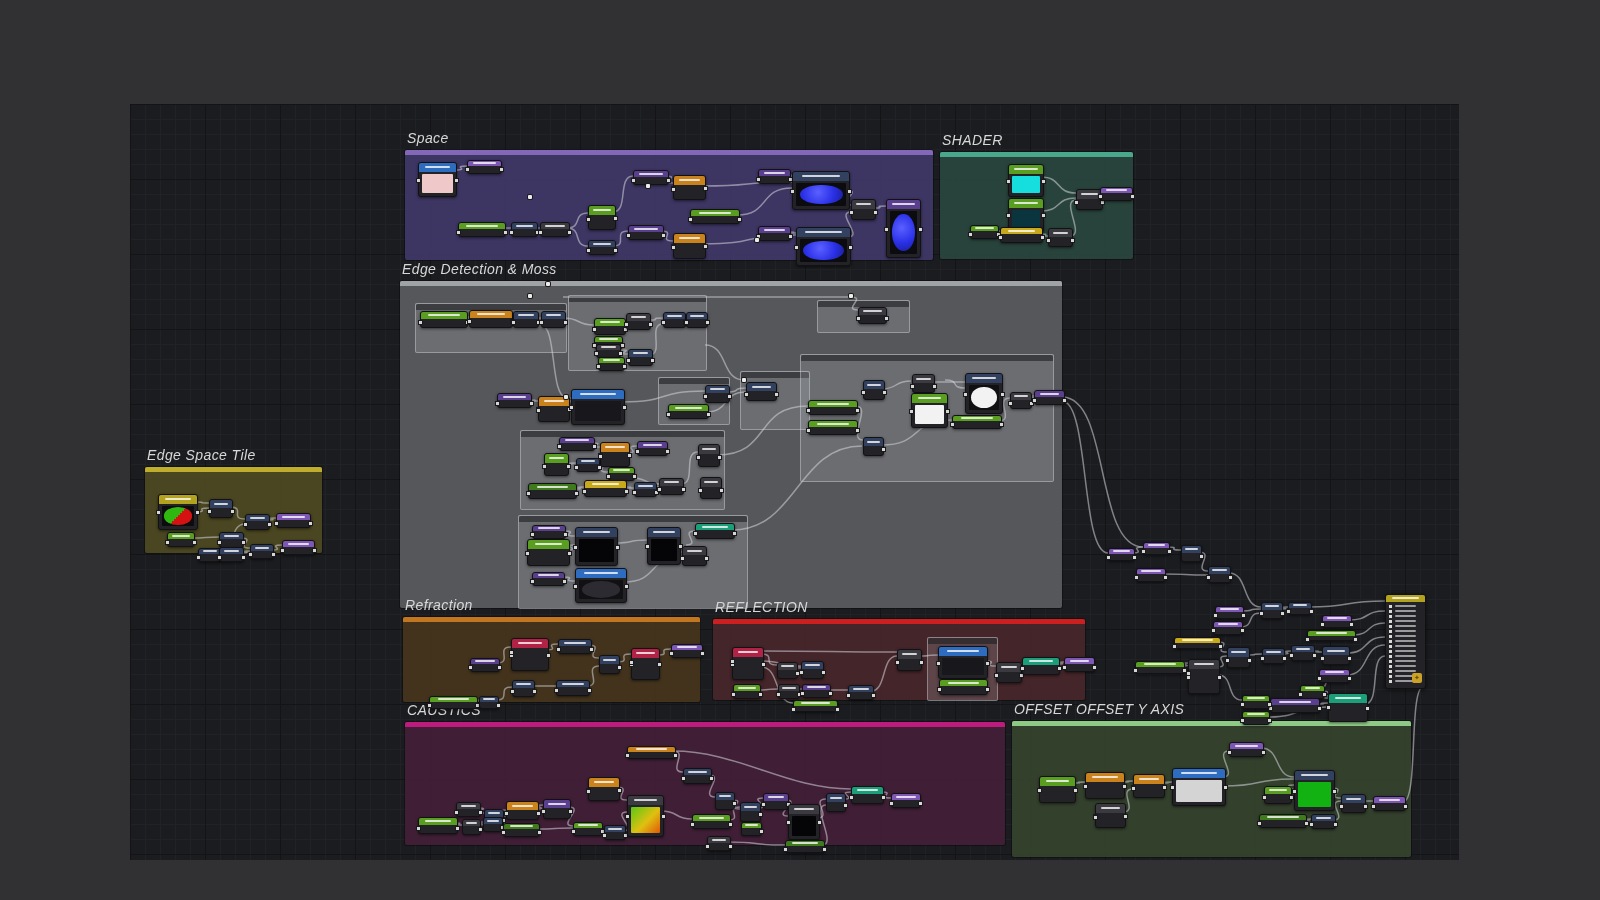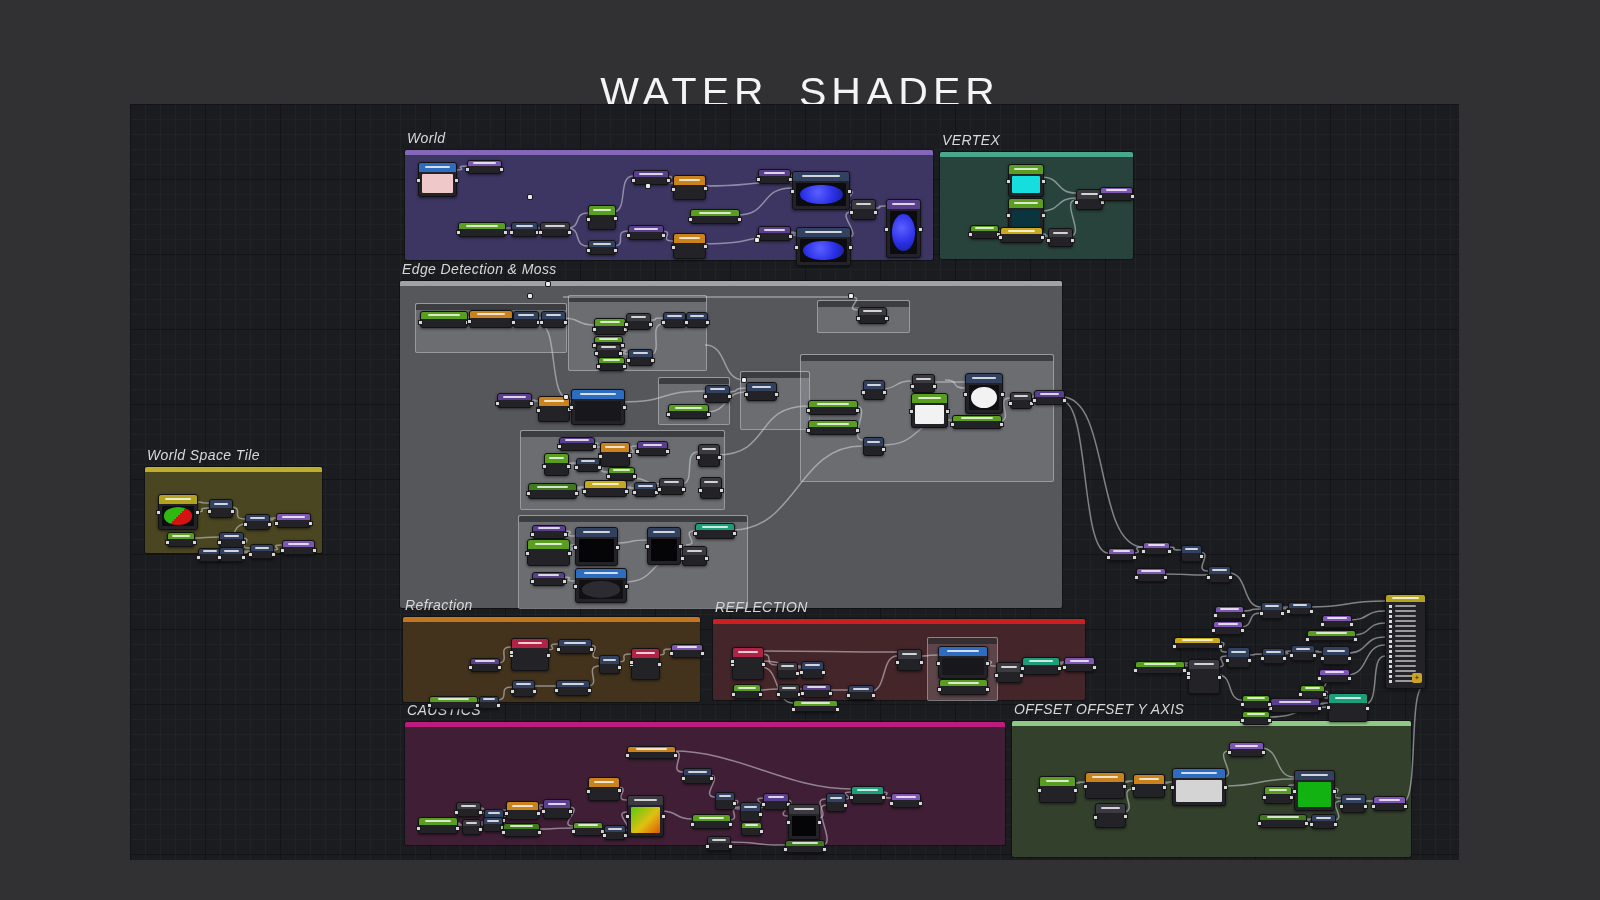--- a/index.html
+++ b/index.html
@@ -37,21 +37,20 @@
           border-radius:3px;box-shadow:0 1px 4px rgba(0,0,0,.6);}
   .mrow-sq{position:absolute;width:3px;height:3px;background:#d9d9d9;}
   .mrow-bar{position:absolute;height:2px;background:rgba(255,255,255,.55);border-radius:1px;}
   .micon{position:absolute;width:10px;height:10px;background:#c9a227;border-radius:2px;
          font-size:7px;line-height:10px;text-align:center;color:#6b4e00;}
 </style>
 </head>
 <body>
 
 <div id="stage">
-  <h1 id="title">WATER SHADER</h1>
   <div id="canvas">
     <svg id="wires" width="1329" height="756" viewBox="0 0 1329 756">
         <path d="M325 66 C341 66,321 62,337 62" fill="none" stroke="#d6d6dc" stroke-opacity="0.55" stroke-width="1.5"></path>
         <path d="M373 124 C389 124,365 124,381 124" fill="none" stroke="#d6d6dc" stroke-opacity="0.55" stroke-width="1.5"></path>
         <path d="M405 124 C421 124,394 124,410 124" fill="none" stroke="#d6d6dc" stroke-opacity="0.55" stroke-width="1.5"></path>
         <path d="M437 124 C453 124,442 109,458 109" fill="none" stroke="#d6d6dc" stroke-opacity="0.55" stroke-width="1.5"></path>
         <path d="M437 124 C453 124,442 142,458 142" fill="none" stroke="#d6d6dc" stroke-opacity="0.55" stroke-width="1.5"></path>
         <path d="M483 108 C499 108,487 72,503 72" fill="none" stroke="#d6d6dc" stroke-opacity="0.55" stroke-width="1.5"></path>
         <path d="M483 142 C499 142,482 127,498 127" fill="none" stroke="#d6d6dc" stroke-opacity="0.55" stroke-width="1.5"></path>
         <path d="M536 72 C552 72,527 79,543 79" fill="none" stroke="#d6d6dc" stroke-opacity="0.55" stroke-width="1.5"></path>
@@ -203,33 +202,33 @@
         <path d="M402 582 C418 582,410 582,426 582" fill="none" stroke="#d6d6dc" stroke-opacity="0.55" stroke-width="1.5"></path>
         <path d="M457 582 C473 582,453 562,469 562" fill="none" stroke="#d6d6dc" stroke-opacity="0.55" stroke-width="1.5"></path>
         <path d="M487 558 C503 558,485 550,501 550" fill="none" stroke="#d6d6dc" stroke-opacity="0.55" stroke-width="1.5"></path>
         <path d="M527 551 C543 551,525 545,541 545" fill="none" stroke="#d6d6dc" stroke-opacity="0.55" stroke-width="1.5"></path>
         <path d="M345 597 C361 597,333 596,349 596" fill="none" stroke="#d6d6dc" stroke-opacity="0.55" stroke-width="1.5"></path>
         <path d="M366 596 C382 596,366 583,382 583" fill="none" stroke="#d6d6dc" stroke-opacity="0.55" stroke-width="1.5"></path>
       </svg>
   <div class="group" style="left: 275px; top: 46px; width: 528px; height: 110px; background: rgba(64, 55, 104, 0.92);">
         <div class="gbar" style="background: rgb(132, 104, 184);"></div>
       </div>
-      <div class="glabel" style="left: 277px; top: 26px;">World</div>
+      <div class="glabel" style="left: 277px; top: 26px;">Space</div>
       <div class="group" style="left: 810px; top: 48px; width: 193px; height: 107px; background: rgba(41, 70, 62, 0.92);">
         <div class="gbar" style="background: rgb(73, 167, 140);"></div>
       </div>
-      <div class="glabel" style="left: 812px; top: 28px;">VERTEX</div>
+      <div class="glabel" style="left: 812px; top: 28px;">SHADER</div>
       <div class="group" style="left: 270px; top: 177px; width: 662px; height: 327px; background: rgba(90, 91, 94, 0.95);">
         <div class="gbar" style="background: rgb(159, 163, 166);"></div>
       </div>
       <div class="glabel" style="left: 272px; top: 157px;">Edge Detection &amp; Moss</div>
       <div class="group" style="left: 15px; top: 363px; width: 177px; height: 86px; background: rgba(78, 73, 33, 0.93);">
         <div class="gbar" style="background: rgb(190, 174, 44);"></div>
       </div>
-      <div class="glabel" style="left: 17px; top: 343px;">World Space Tile</div>
+      <div class="glabel" style="left: 17px; top: 343px;">Edge Space Tile</div>
       <div class="group" style="left: 273px; top: 513px; width: 297px; height: 85px; background: rgba(70, 53, 29, 0.93);">
         <div class="gbar" style="background: rgb(193, 118, 31);"></div>
       </div>
       <div class="glabel" style="left: 275px; top: 493px;">Refraction</div>
       <div class="group" style="left: 583px; top: 515px; width: 372px; height: 81px; background: rgba(71, 38, 42, 0.93);">
         <div class="gbar" style="background: rgb(204, 32, 32);"></div>
       </div>
       <div class="glabel" style="left: 585px; top: 495px;">REFLECTION</div>
       <div class="group" style="left: 275px; top: 618px; width: 600px; height: 123px; background: rgba(67, 31, 56, 0.93);">
         <div class="gbar" style="background: rgb(189, 27, 126);"></div>

